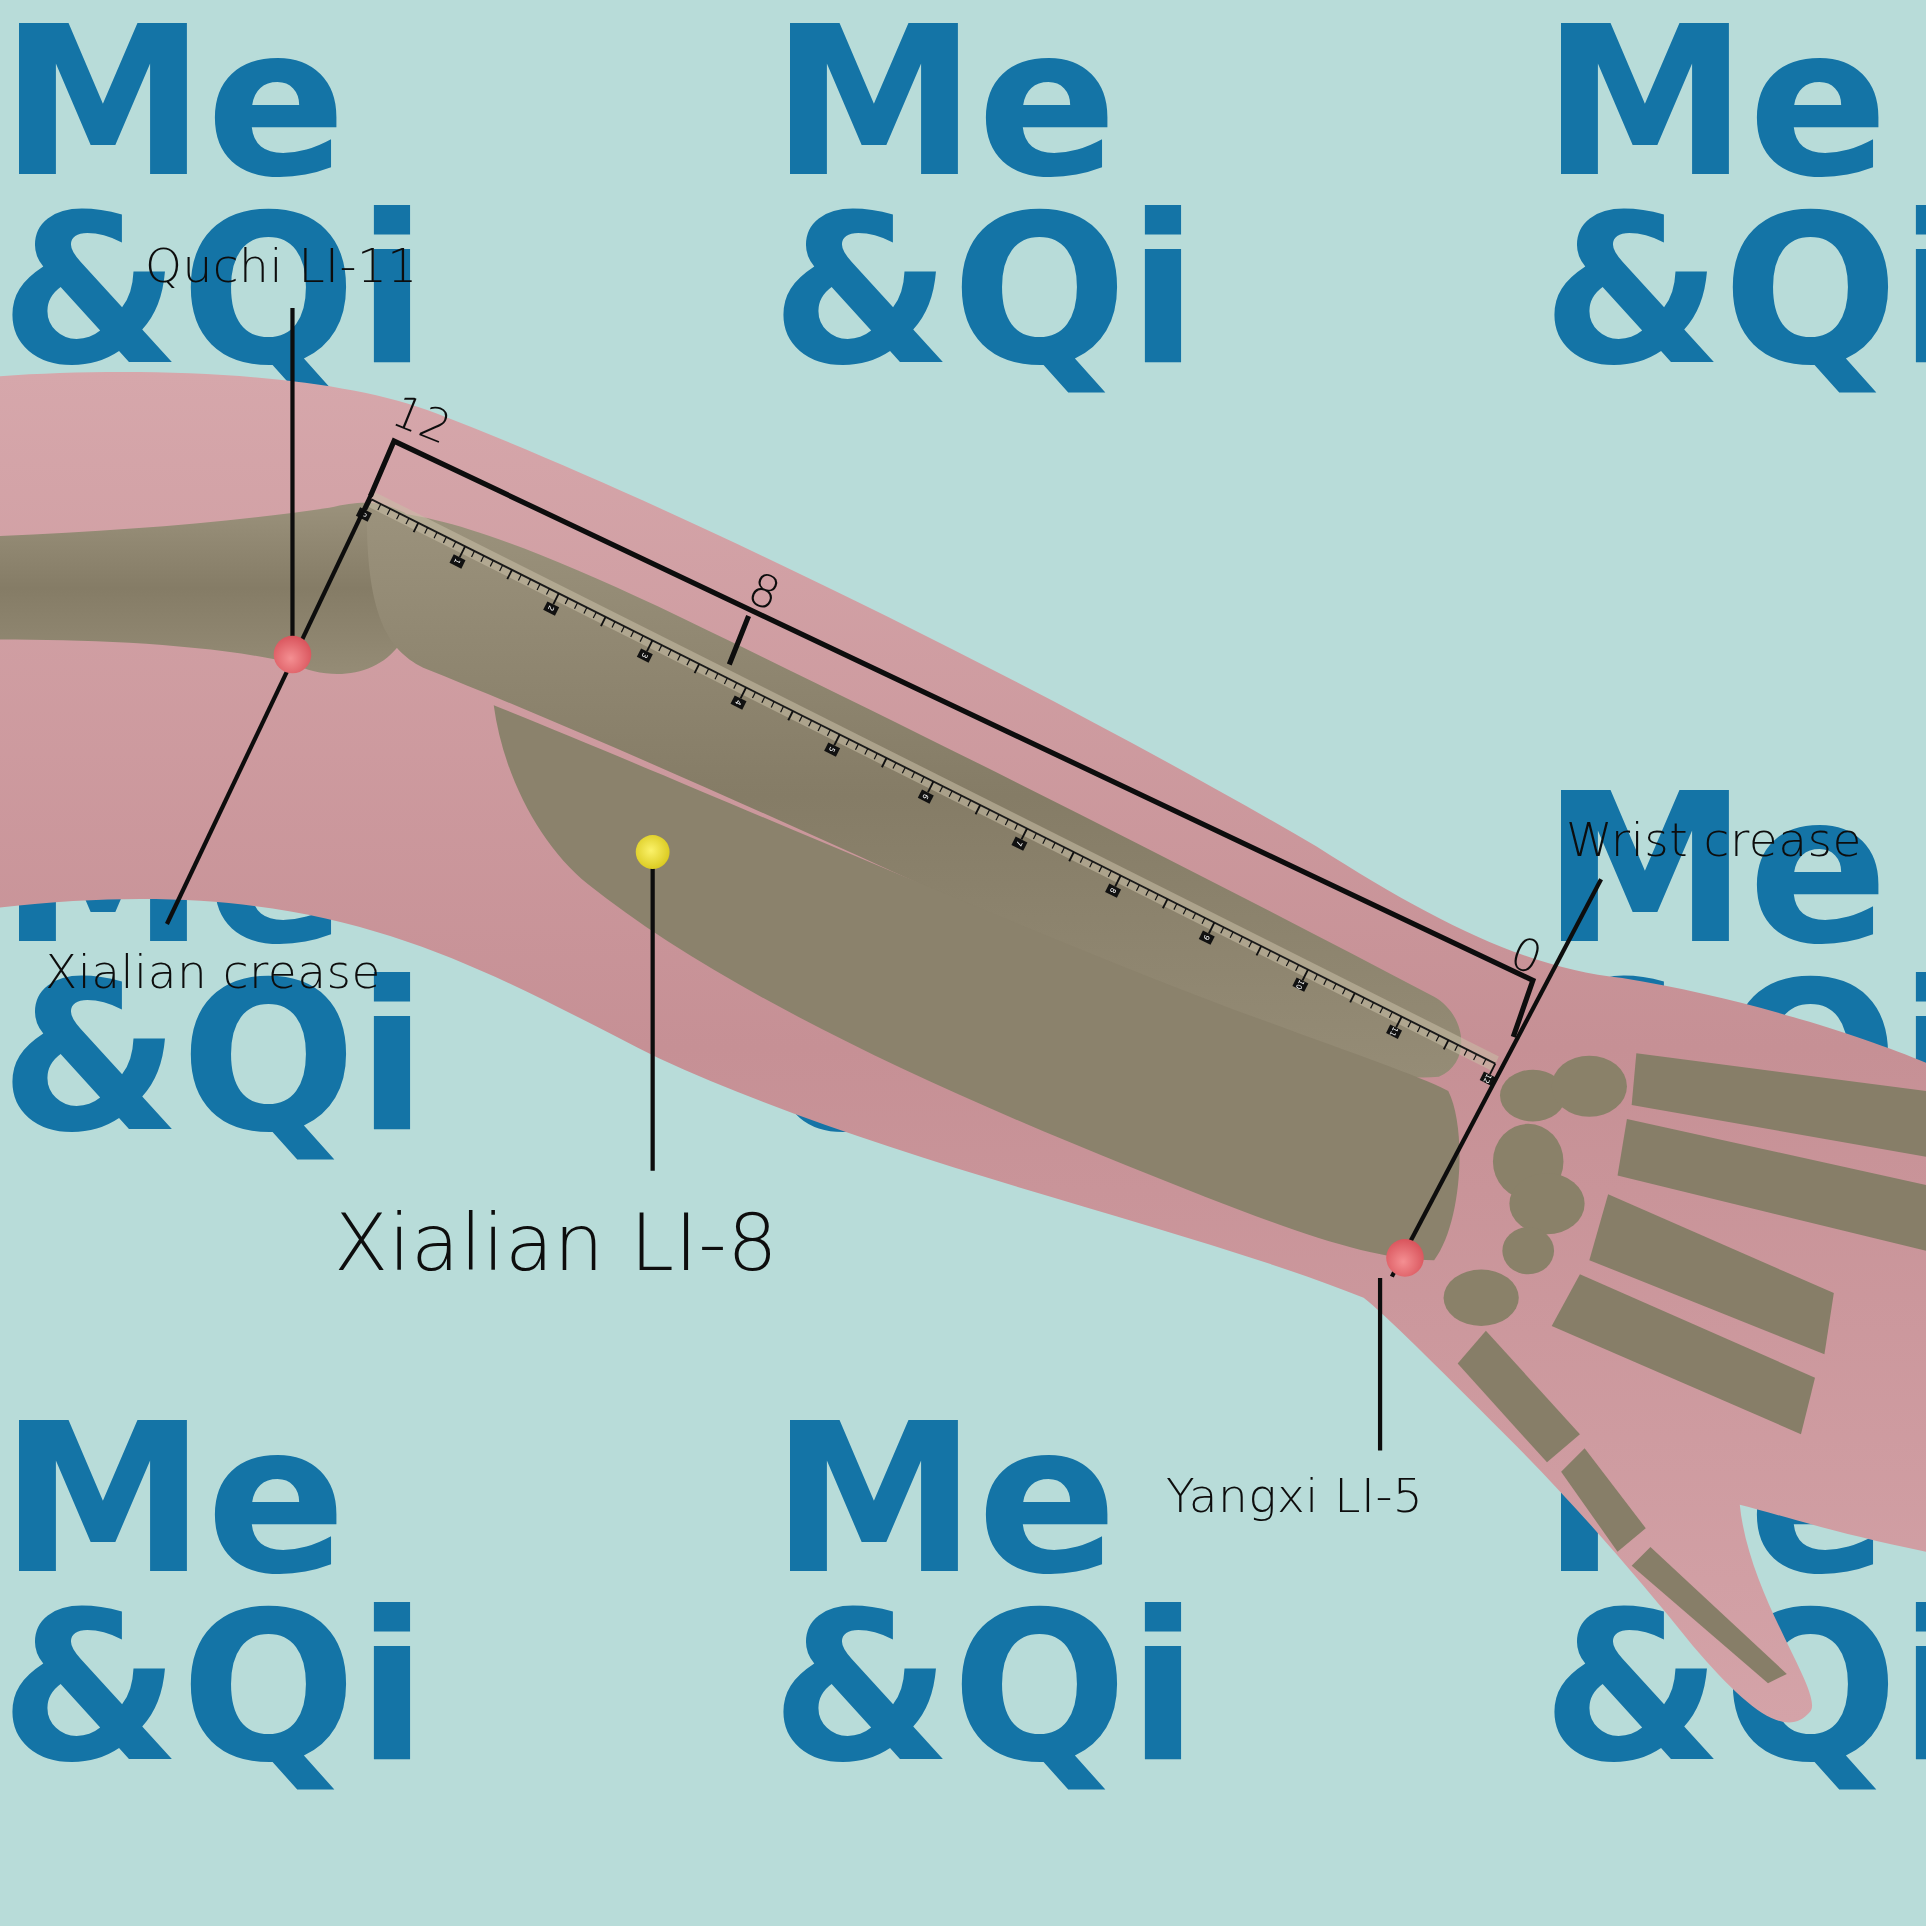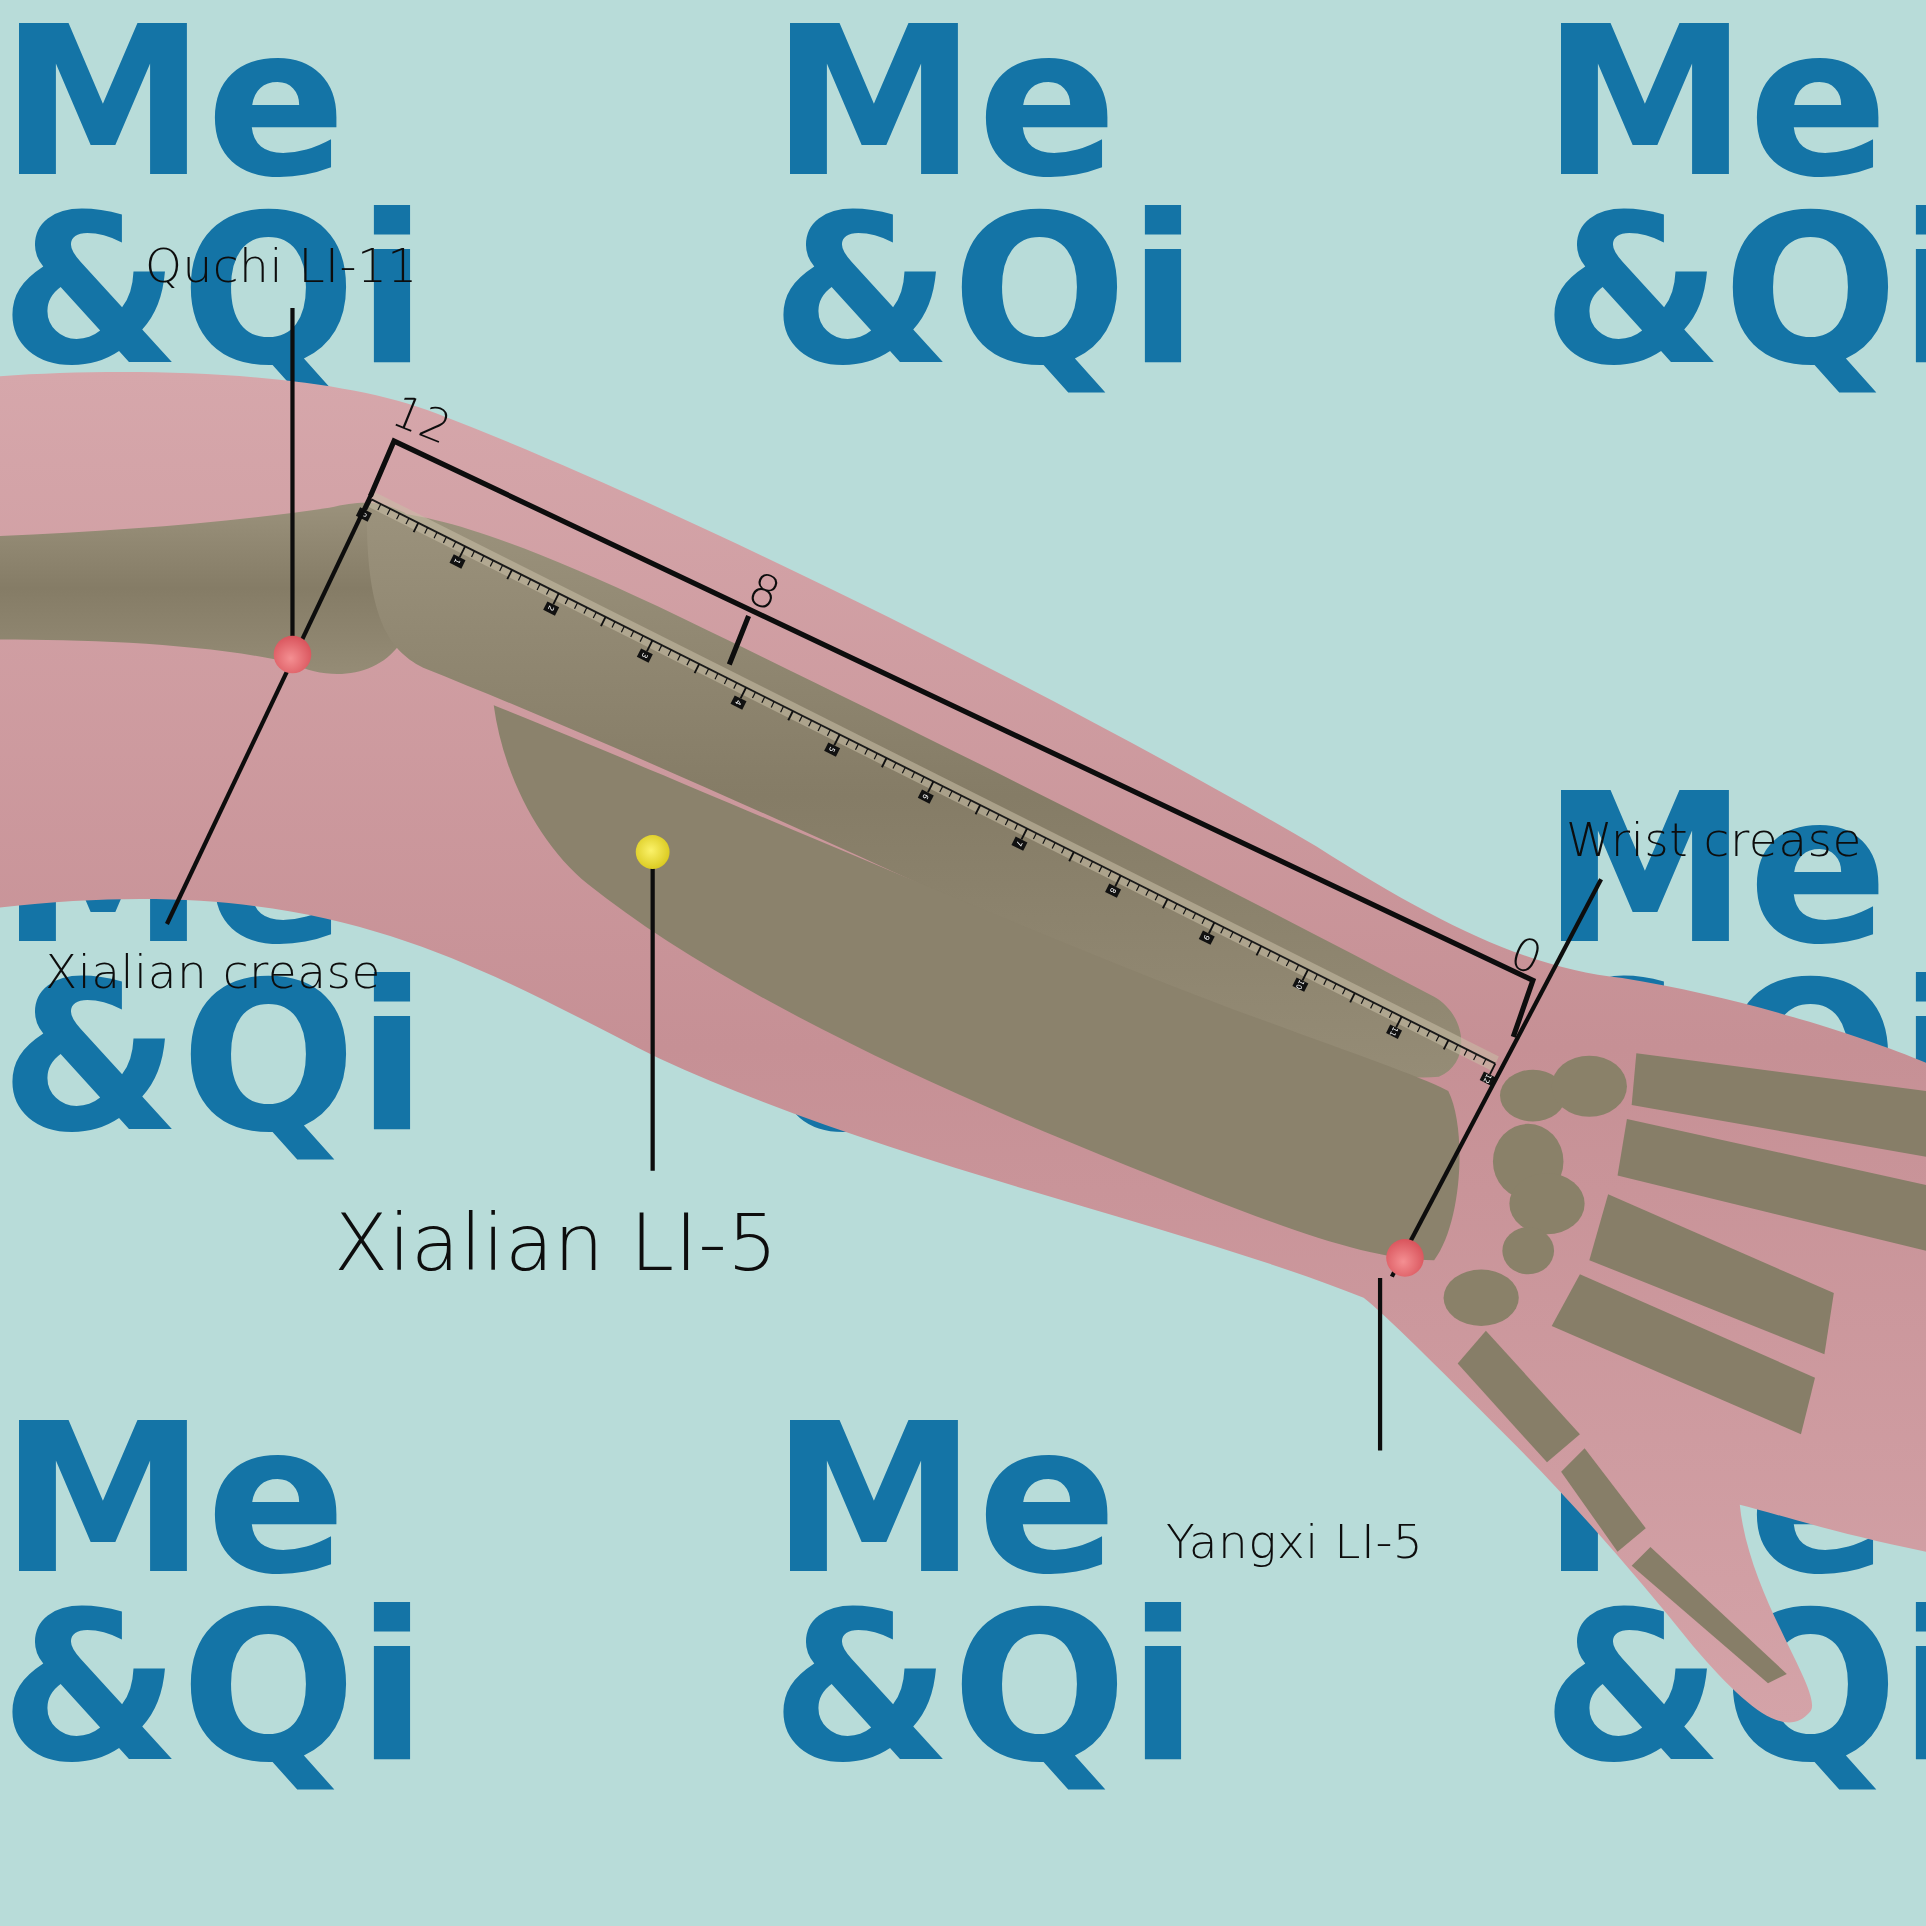--- a/index.html
+++ b/index.html
@@ -312,21 +312,21 @@
       <line x1="2935" y1="2718" x2="2935" y2="3085"></line>
     </g>
 
     <circle cx="622" cy="1392" r="40" fill="url(#redDot)"></circle>
     <circle cx="2988" cy="2675" r="40" fill="url(#redDot)"></circle>
     <circle cx="1388" cy="1812" r="36" fill="url(#yellowDot)"></circle>
   </svg>
 
   <div class="label small" style="left:145px; top:242px;text-align:center;">Quchi LI-11</div>
   <div class="label small" style="left:45px; top:948px;">Xialian crease</div>
-  <div class="label big" style="left:334px; top:1204px;">Xialian LI-5</div>
+  <div class="label big" style="left:334px; top:1204px;">Xialian LI-8</div>
   <div class="label small" style="left:1566px; top:816px;">Wrist crease</div>
-  <div class="label small" style="left:1166px; top:1472px;margin-top:46px;">Yangxi LI-5</div>
+  <div class="label small" style="left:1166px; top:1472px;">Yangxi LI-5</div>
 
   <div class="label scale" style="left:393px; top:397px; transform:rotate(22deg);">12</div>
   <div class="label scale" style="left:750px; top:569px; transform:rotate(22deg);">8</div>
   <div class="label scale" style="left:1512px; top:933px; transform:rotate(22deg);">0</div>
 </div>
 
 
 </body></html>

